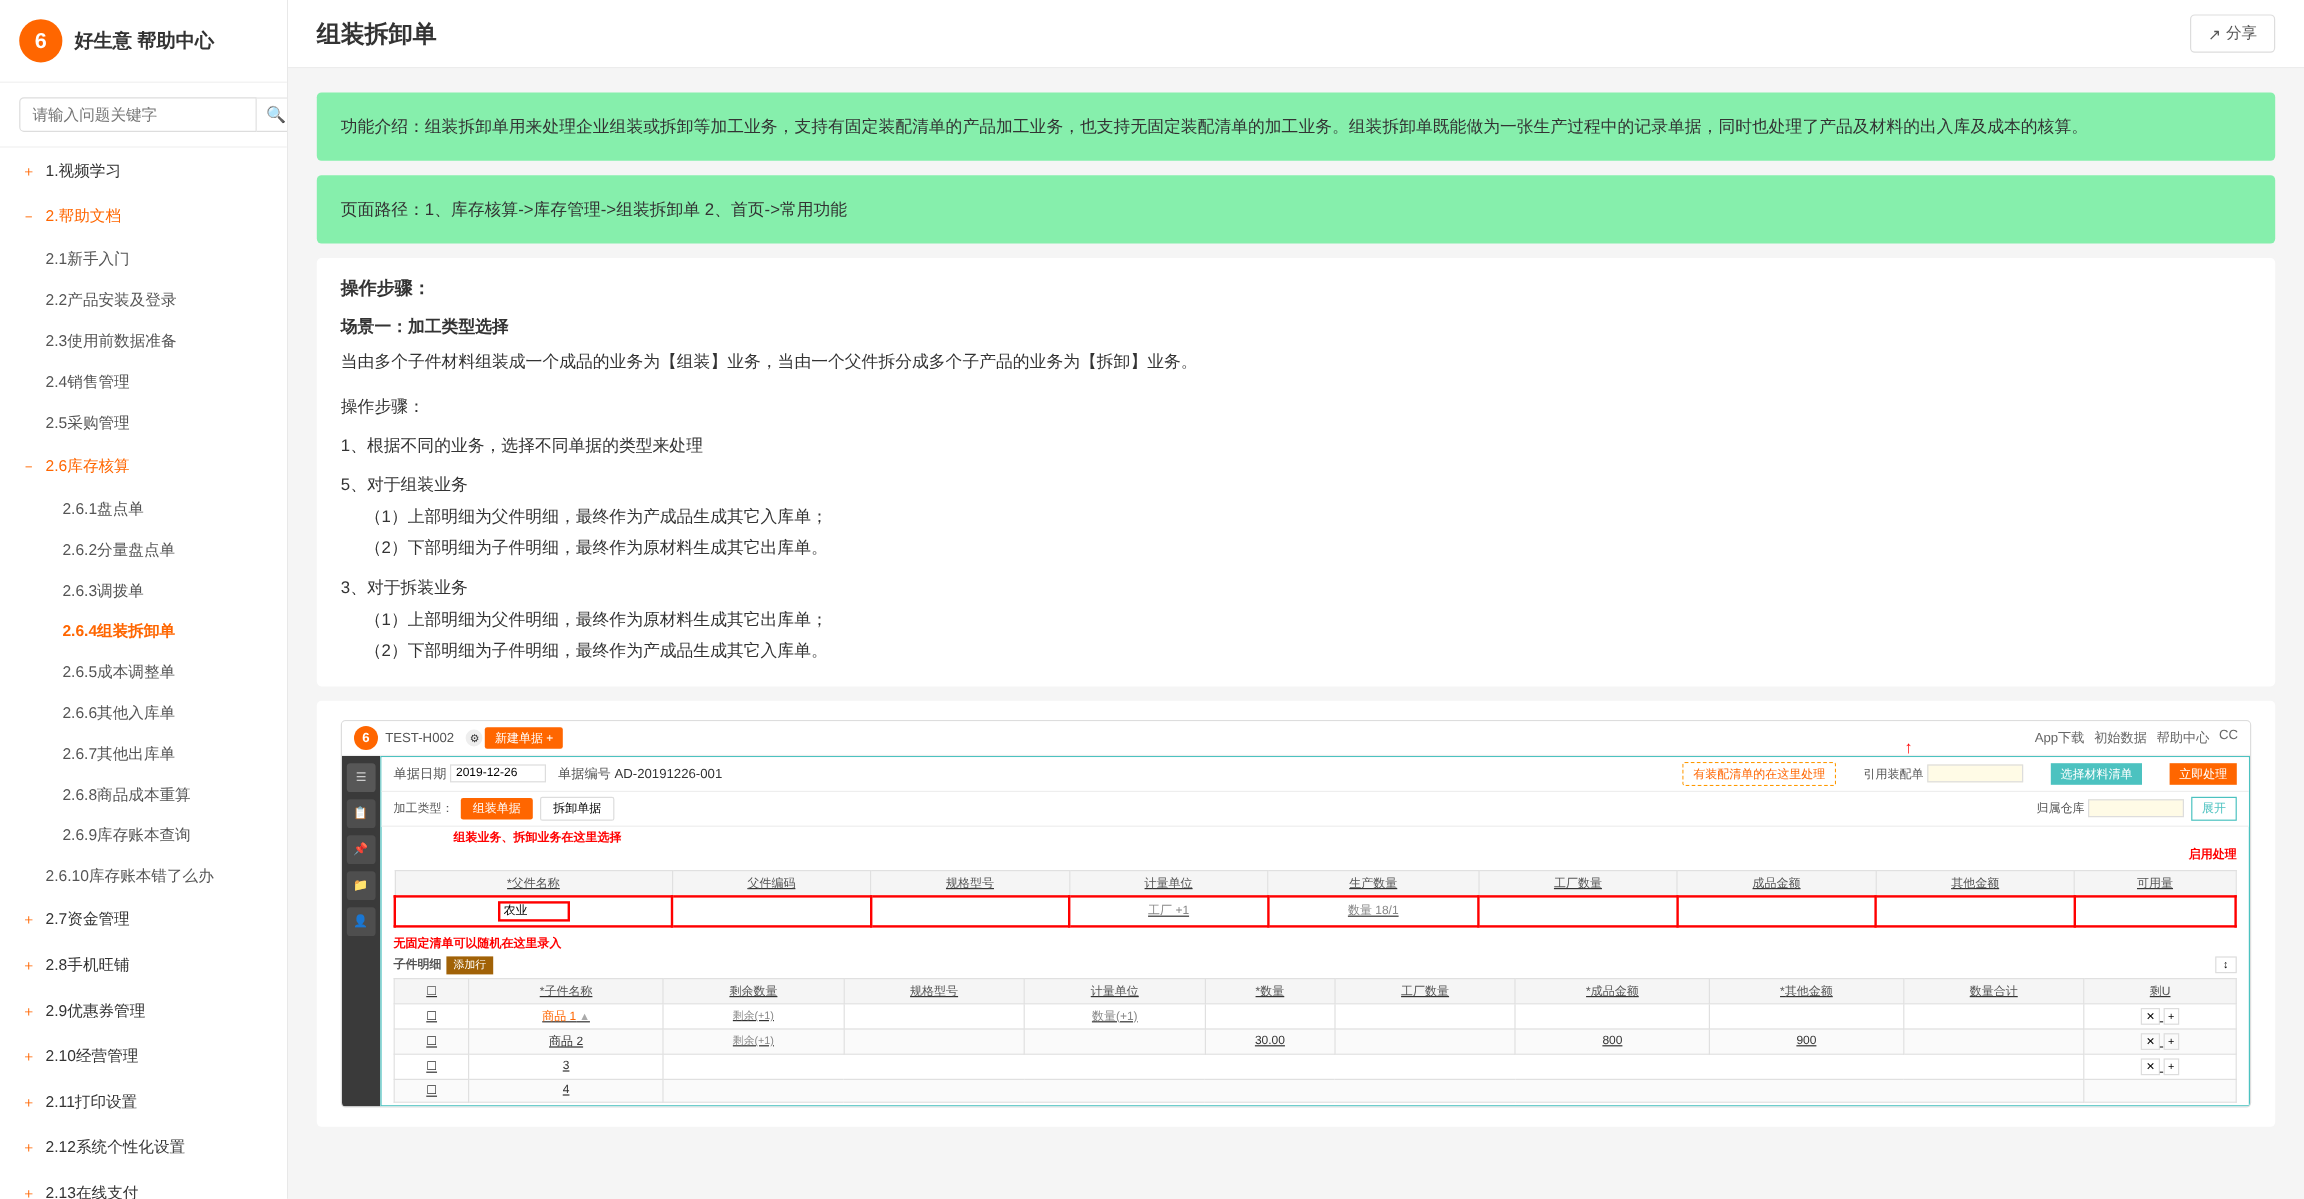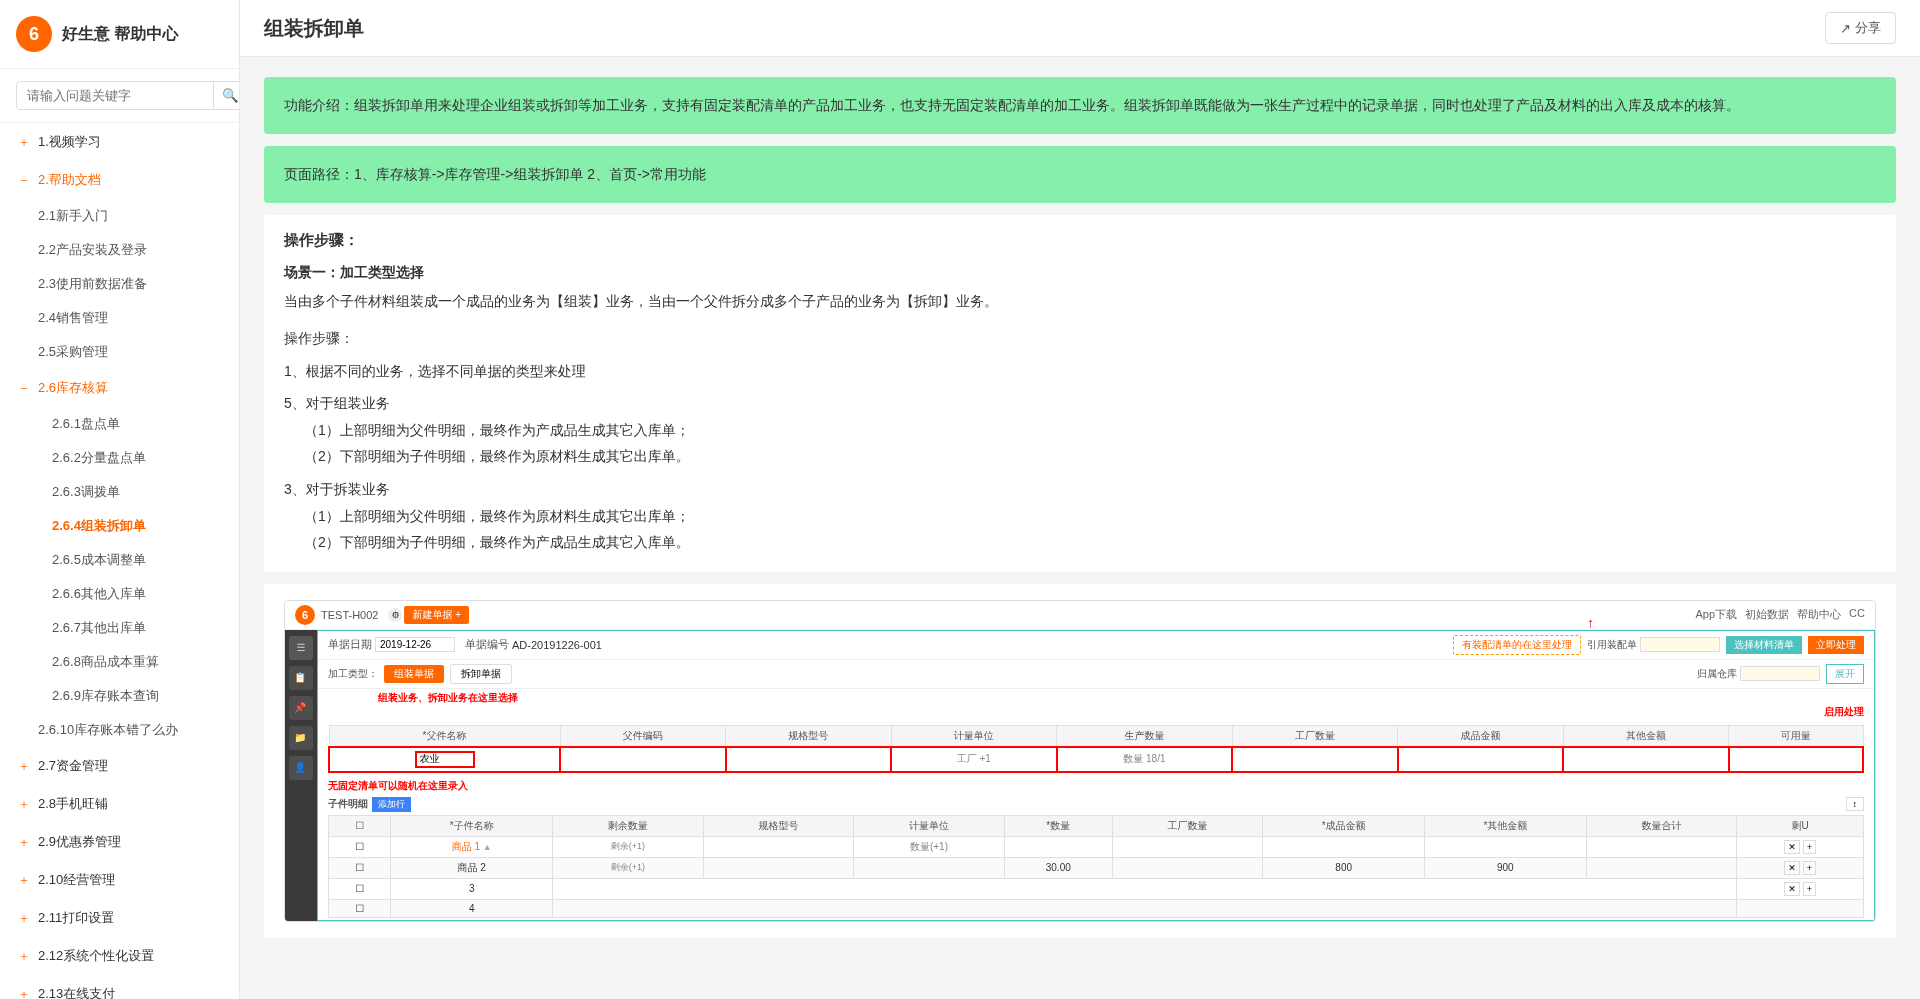--- a/index.html
+++ b/index.html
@@ -248,20 +248,21 @@
     }
     .ss-tab.active {
       color: #4cc2c0;
       border-bottom-color: #4cc2c0;
       font-weight: bold;
     }
     .inner-table {
       width: 100%;
       border-collapse: collapse;
       font-size: 10px;
+      text-decoration: underline;
     }
     .inner-table th {
       background: #f5f5f5;
       padding: 3px 6px;
       border: 1px solid #e0e0e0;
       font-weight: normal;
       color: #555;
       text-align: center;
     }
     .inner-table td {
@@ -460,21 +461,21 @@
             <div style="position:relative;">
               <div class="ss-upper-header">
                 <div style="display:flex;align-items:center;gap:3px;font-size:11px;">
                   <span style="color:#555;">单据日期</span>
                   <input type="text" value="2019-12-26" style="border: 1px solid rgb(221, 221, 221); padding: 1px 4px; font-size: 10px; width: 80px;" class="red-box">
                 </div>
                 <div style="display:flex;align-items:center;gap:3px;font-size:11px;">
                   <span style="color:#555;">单据编号</span>
                   <span style="color:#333;">AD-20191226-001</span>
                 </div>
-                <div style="margin-left:auto;display:flex;align-items:center;gap:6px;">
+                <div style="margin-left:auto;display:flex;align-items:center;gap:23px;">
                   <div style="border:1px dashed #f90;color:#f60;padding:2px 8px;font-size:10px;border-radius:2px;">
                     <span>有装配清单的在这里处理</span>
                   </div>
                   <div style="display:flex;align-items:center;gap:3px;">
                     <span style="font-size:10px;color:#555;">引用装配单</span>
                     <input type="text" style="border: 1px solid rgb(221, 221, 221); padding: 1px 4px; font-size: 10px; width: 80px; background: rgb(255, 251, 230);">
                   </div>
                   <button style="background:#4cc2c0;border:none;color:white;padding:2px 8px;font-size:10px;cursor:pointer;">选择材料清单</button>
                   <button style="background:#f60;border:none;color:white;padding:2px 8px;font-size:10px;cursor:pointer;">立即处理</button>
                 </div>
@@ -536,21 +537,21 @@
               </table>
             </div>
 
             <div style="padding:2px 10px;display:flex;align-items:center;gap:6px;">
               <div style="color:red;font-size:10px;font-weight:bold;white-space:nowrap;">无固定清单可以随机在这里录入</div>
             </div>
 
             <div style="padding:2px 10px;">
               <div style="display:flex;align-items:center;gap:4px;margin-bottom:3px;">
                 <span style="font-size:10px;font-weight:bold;color:#555;">子件明细</span>
-                <button style="background:#3b82f6;border:none;color:white;padding:1px 6px;font-size:9px;cursor:pointer;">添加行</button>
+                <button style="background:#a16207;border:none;color:white;padding:1px 6px;font-size:9px;cursor:pointer;">添加行</button>
                 <div style="margin-left:auto;">
                   <button style="background:#fff;border:1px solid #ddd;padding:1px 6px;font-size:9px;cursor:pointer;">↕</button>
                 </div>
               </div>
               <table class="inner-table">
                 <thead>
                   <tr>
                     <th>☐</th>
                     <th>*子件名称</th>
                     <th>剩余数量</th>

